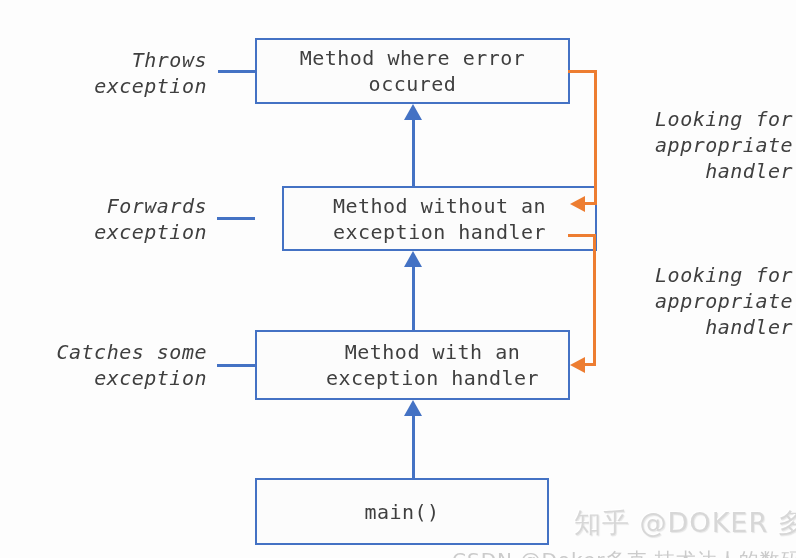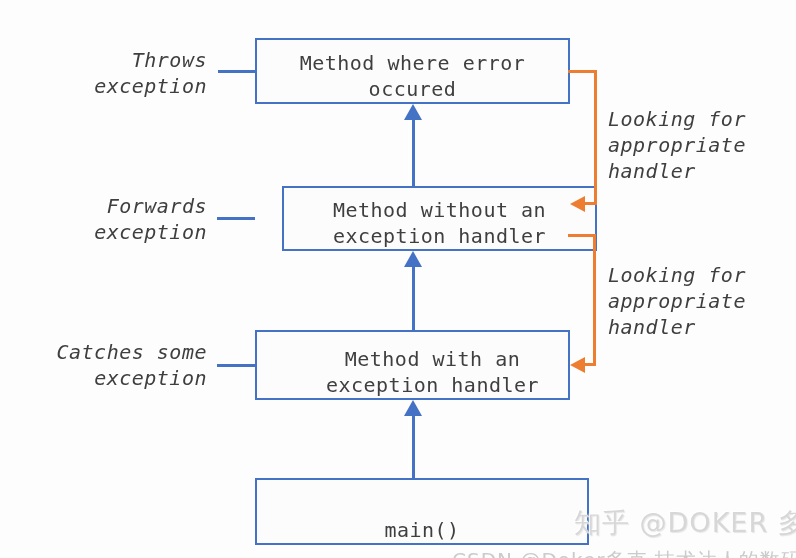--- a/index.html
+++ b/index.html
@@ -14,41 +14,41 @@
   html,body{margin:0;padding:0;}
   body{background:#ffffff;font-family:"DejaVu Sans Mono", monospace;}
   .canvas{
     position:relative;width:796px;height:558px;overflow:hidden;
     background:var(--bg);
   }
   
   .box{
     position:absolute;box-sizing:border-box;
     border:2px solid var(--blue);background:var(--boxfill);
-    display:flex;align-items:flex-end;justify-content:center;
+    display:flex;align-items:center;justify-content:center;
   }
   .box-label{
     font-size:20px;line-height:26px;color:var(--text);
     text-align:center;white-space:pre-line;letter-spacing:0.5px;
   }
   .box-error   {left:255px;top:38px; width:315px;height:66px;}
   .box-nohandler{left:255px;top:186px;width:315px;height:65px;margin-left:27px;}
   .box-handler {left:255px;top:330px;width:315px;height:70px;padding-left:40px;}
-  .box-main    {left:255px;top:478px;width:334px;height:67px;}
+  .box-main    {left:255px;top:478px;width:294px;height:67px;}
 
   
   .side-label{
     position:absolute;font-style:italic;font-size:20px;line-height:26px;
     color:var(--text);white-space:pre-line;letter-spacing:0.5px;
   }
   .left-label{right:589px;text-align:right;width:210px;}
   .ll-throws  {top:47px;}
   .ll-forwards{top:193px;}
   .ll-catches {top:339px;}
-  .right-label{left:608px;text-align:left;width:185px;}
+  .right-label{left:608px;text-align:right;width:185px;}
   .rl-1{top:106px;}
   .rl-2{top:262px;}
 
   
   .lconn{position:absolute;height:3px;background:var(--blue);}
   .lconn-1{left:218px;top:70px; width:37px;}
   .lconn-2{left:217px;top:217px;width:38px;}
   .lconn-3{left:217px;top:364px;width:38px;}
 
   

